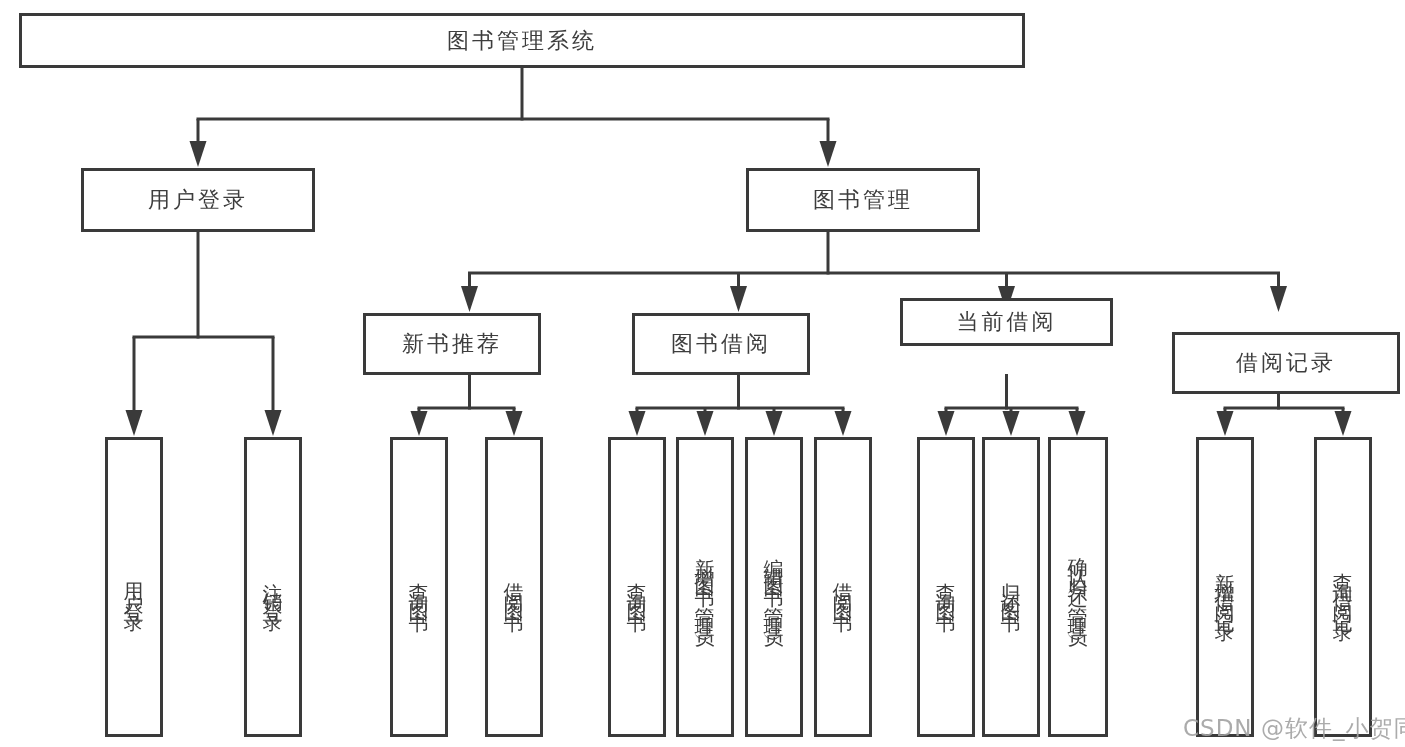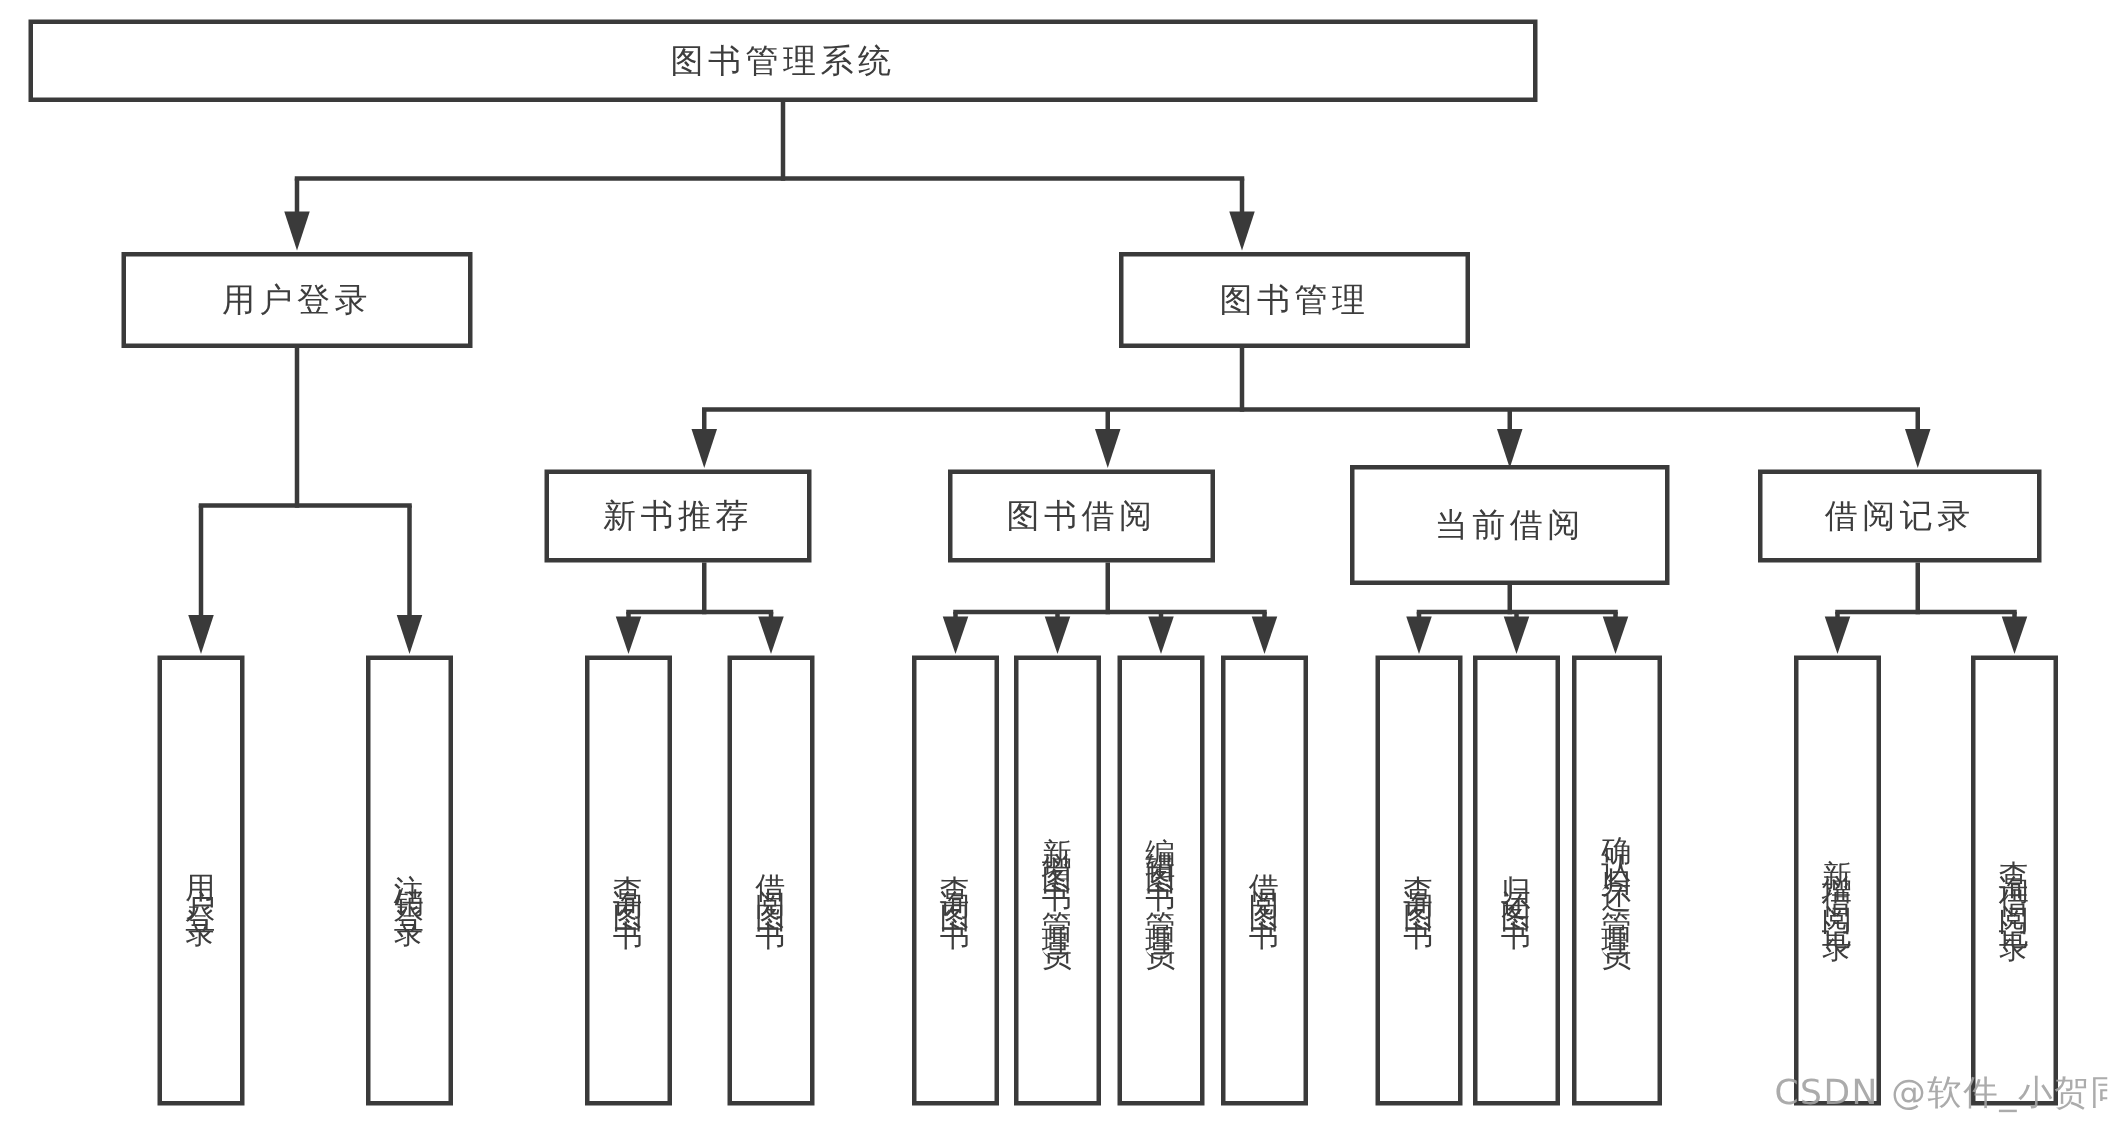--- a/index.html
+++ b/index.html
@@ -133,22 +133,22 @@
     </g>
   </svg>
 
   <div class="node h-node" style="left:19px; top:13px; width:1006px; height:55px;">图书管理系统</div>
 
   <div class="node h-node" style="left:81px; top:168px; width:234px; height:64px;">用户登录</div>
   <div class="node h-node" style="left:711px; top:168px; width:234px; height:64px;margin-left:35px;">图书管理</div>
 
   <div class="node h-node" style="left:363px; top:313px; width:178px; height:62px;">新书推荐</div>
   <div class="node h-node" style="left:632px; top:313px; width:178px; height:62px;">图书借阅</div>
-  <div class="node h-node" style="left:900px; top:310px; width:213px; height:80px;">当前借阅</div>
-  <div class="node h-node" style="left:1172px; top:313px; width:189px; height:62px;">借阅记录</div>
+  <div class="node h-node" style="left:900px; top:298px; width:213px; height:48px;">当前借阅</div>
+  <div class="node h-node" style="left:1172px; top:332px; width:228px; height:62px;">借阅记录</div>
 
   <div class="node leaf" style="left:105px; top:437px; width:58px; height:300px;">用户登录</div>
   <div class="node leaf" style="left:244px; top:437px; width:58px; height:300px;">注销登录</div>
 
   <div class="node leaf" style="left:390px; top:437px; width:58px; height:300px;">查询图书</div>
   <div class="node leaf" style="left:485px; top:437px; width:58px; height:300px;">借阅图书</div>
 
   <div class="node leaf" style="left:608px; top:437px; width:58px; height:300px;">查询图书</div>
   <div class="node leaf" style="left:676px; top:437px; width:58px; height:300px;">新增图书（管理员）</div>
   <div class="node leaf" style="left:745px; top:437px; width:58px; height:300px;">编辑图书（管理员）</div>

